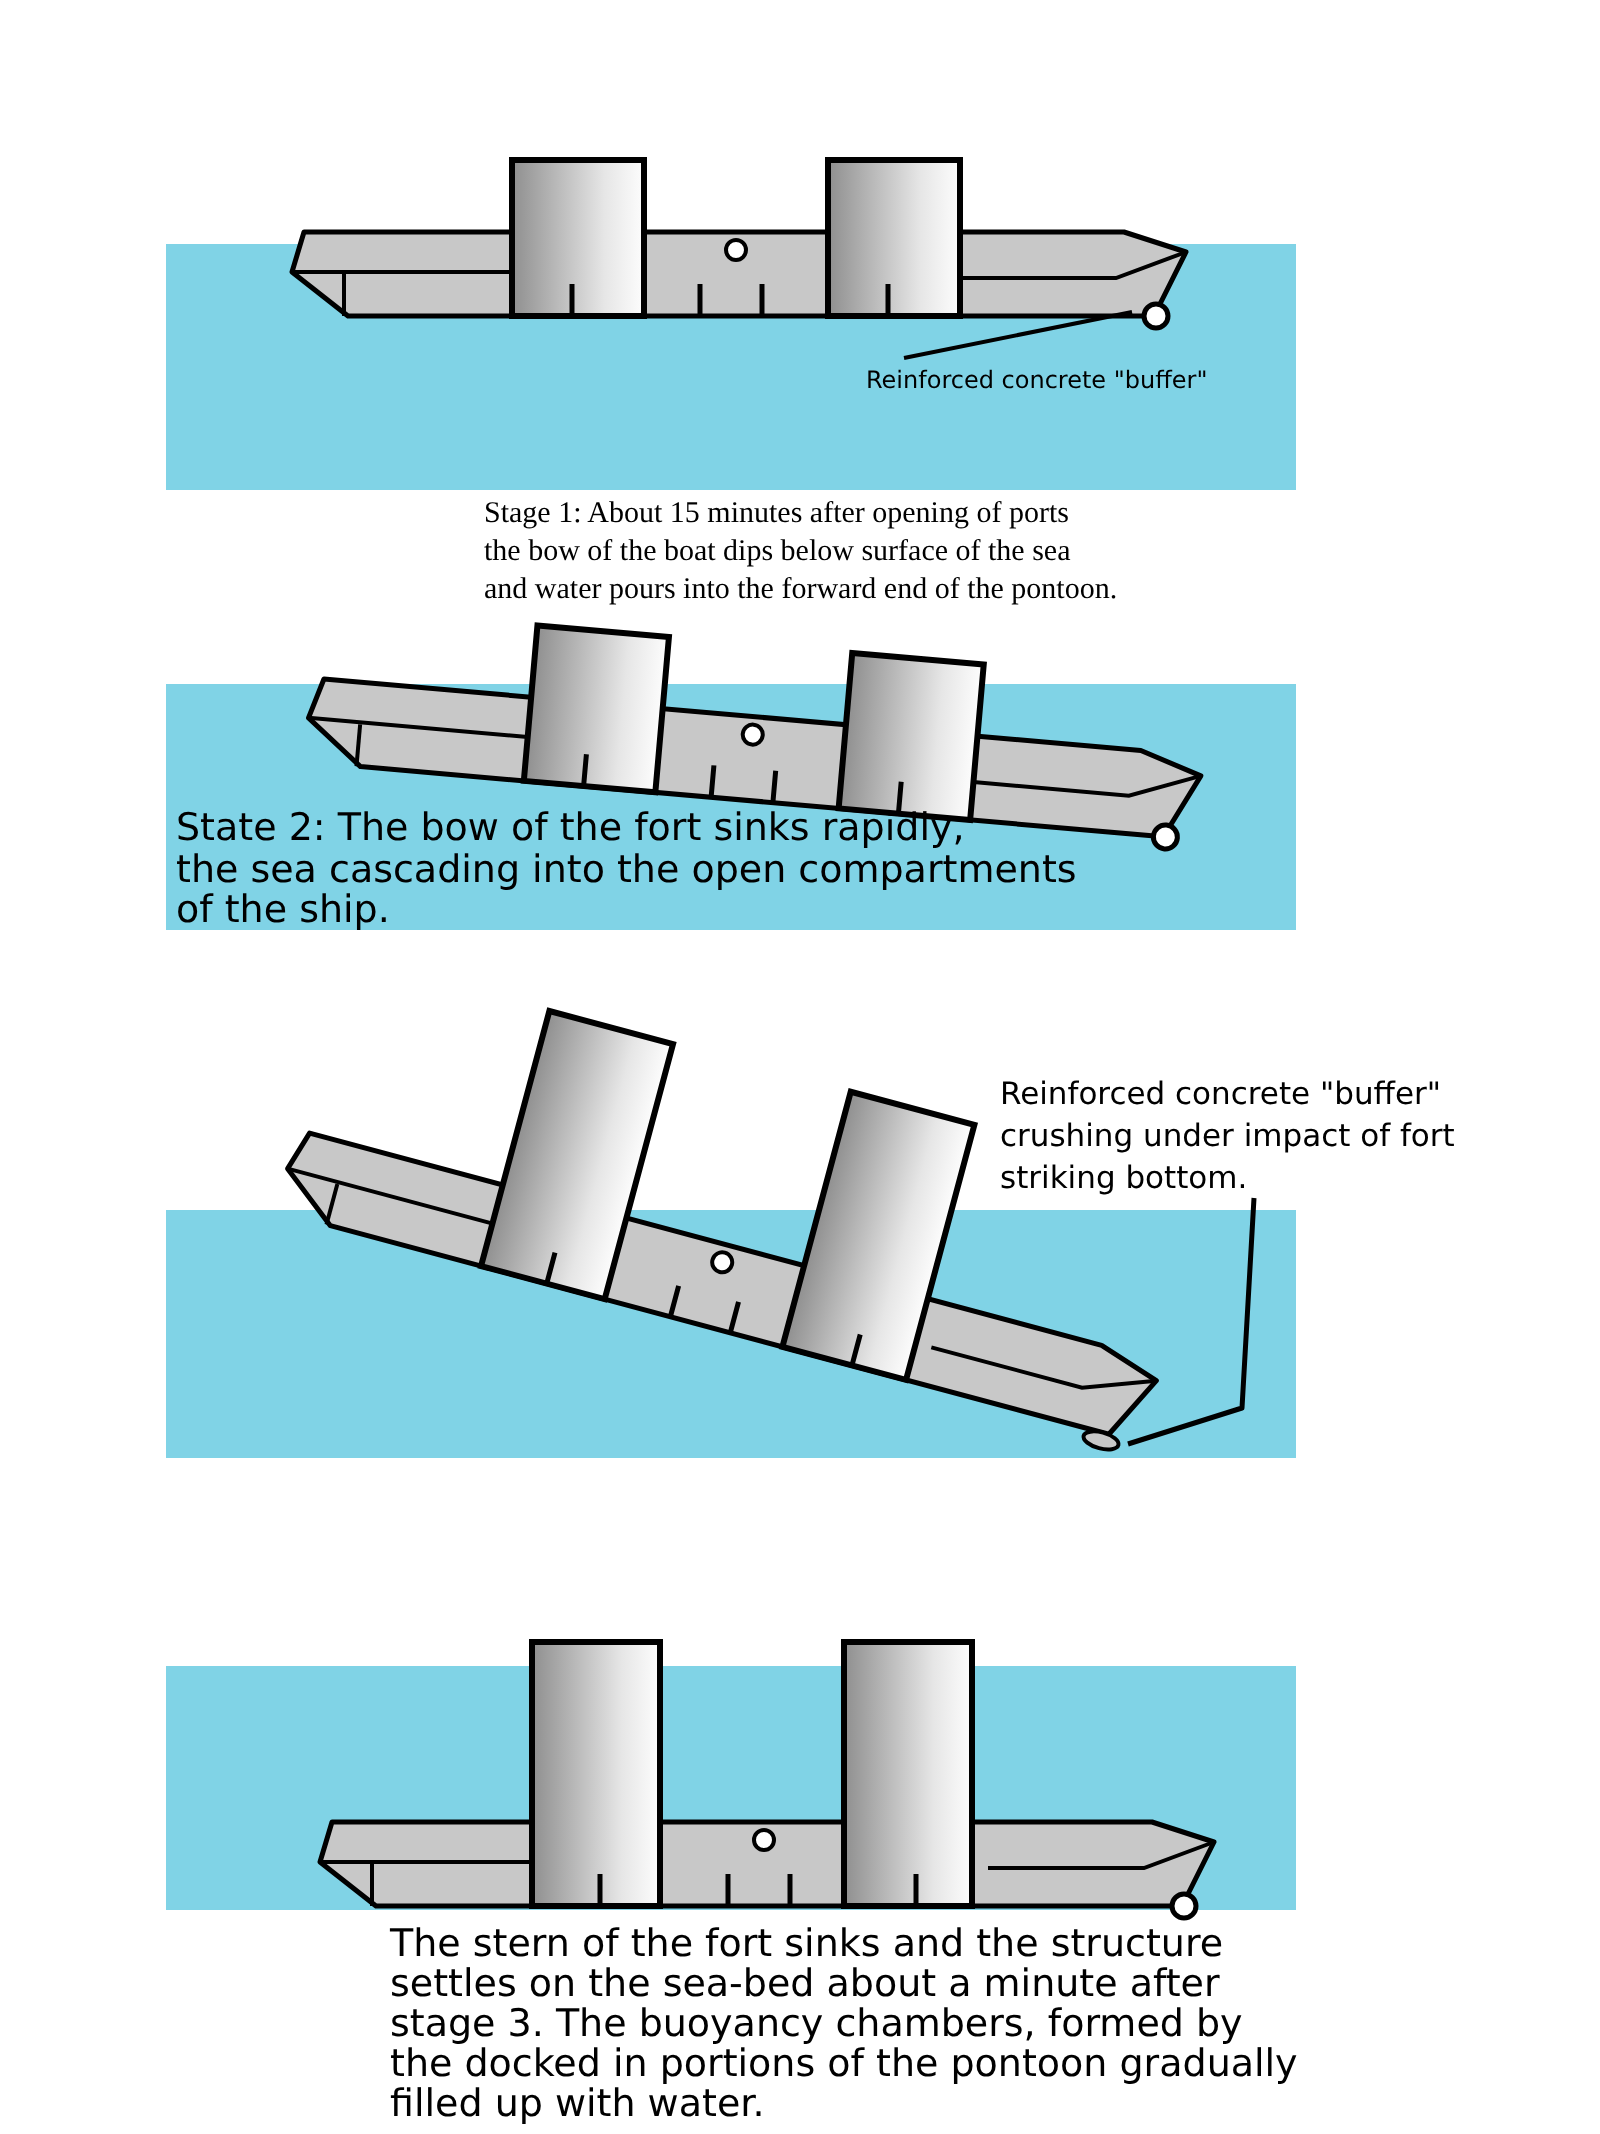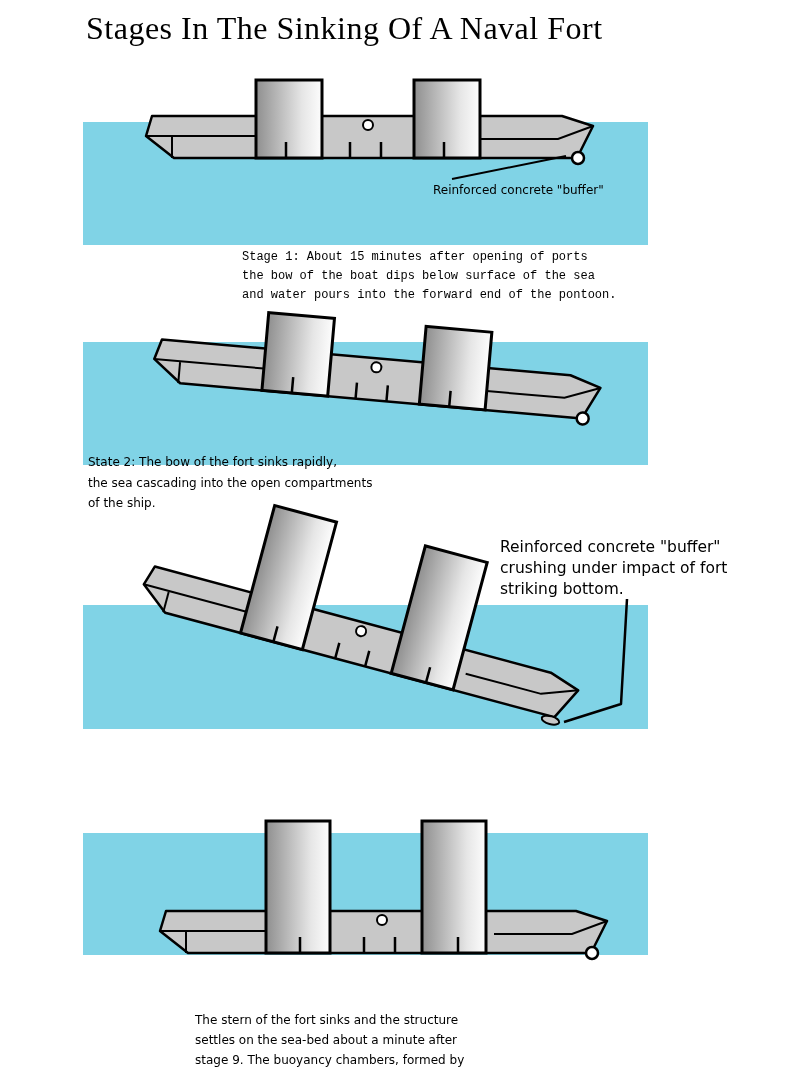--- a/index.html
+++ b/index.html
@@ -3,22 +3,22 @@
 <meta charset="utf-8">
 <style>
   html,body{margin:0;padding:0;background:#ffffff;}
   .page{position:relative;width:800px;height:1067px;background:#ffffff;overflow:hidden;
         font-family:"DejaVu Sans",sans-serif;color:#000;}
   svg.diagram{position:absolute;left:0;top:0;}
   .title{position:absolute;left:86px;top:10px;
          font-family:"Liberation Serif",serif;font-size:32px;font-weight:400;
          white-space:pre-line;letter-spacing:0.5px;}
   .txt{position:absolute;white-space:pre-line;line-height:1.28;}
-  .caption-serif{font-family:Liberation Mono, monospace;font-size:12px;line-height:19px;}
-  .caption-sans{font-family:"DejaVu Sans",sans-serif;font-size:12px;line-height:20.5px;margin-top:48px;}
+  .caption-serif{font-family:Liberation Serif, serif;font-size:15px;line-height:19px;}
+  .caption-sans{font-family:"DejaVu Sans",sans-serif;font-size:19px;line-height:20.5px;}
   .label-small{font-family:"DejaVu Sans",sans-serif;font-size:12px;}
   .label-mid{font-family:"DejaVu Sans",sans-serif;font-size:15.5px;line-height:21px;}
 </style>
 </head>
 <body>
 
 <div class="page">
 
   <svg class="diagram" width="800" height="1067" viewBox="0 0 800 1067" xmlns="http://www.w3.org/2000/svg">
     <defs>
@@ -81,36 +81,35 @@
       <use href="#deck"></use>
       <use href="#towers-tall"></use>
       <use href="#ticks"></use>
       <use href="#buffer"></use>
     </g>
 
     <path d="M 452,179 L 566,156" fill="none" stroke="#000" stroke-width="2"></path>
     <path d="M 627,599 L 621,704 L 564,722" fill="none" stroke="#000" stroke-width="2.5" stroke-linejoin="round"></path>
   </svg>
 
-  <div class="title">Stages In The Sinking Of A Naval Fort</div>
 
   <div class="txt label-small" style="left:433px;top:183px;">Reinforced concrete "buffer"</div>
 
   <div class="txt caption-serif" style="left:242px;top:248px;">Stage 1: About 15 minutes after opening of ports
 the bow of the boat dips below surface of the sea
 and water pours into the forward end of the pontoon.</div>
 
   <div class="txt caption-sans" style="left:88px;top:404px;">State 2: The bow of the fort sinks rapidly,
 the sea cascading into the open compartments
 of the ship.</div>
 
   <div class="txt label-mid" style="left:500px;top:537px;">Reinforced concrete "buffer"
 crushing under impact of fort
 striking bottom.</div>
 
 
   <div class="txt caption-sans" style="left:195px;top:962px;line-height:20px;">The stern of the fort sinks and the structure
 settles on the sea-bed about a minute after
-stage 9. The buoyancy chambers, formed by
+stage 3. The buoyancy chambers, formed by
 the docked in portions of the pontoon gradually
 filled up with water.</div>
 
 </div>
 
 </body></html>

